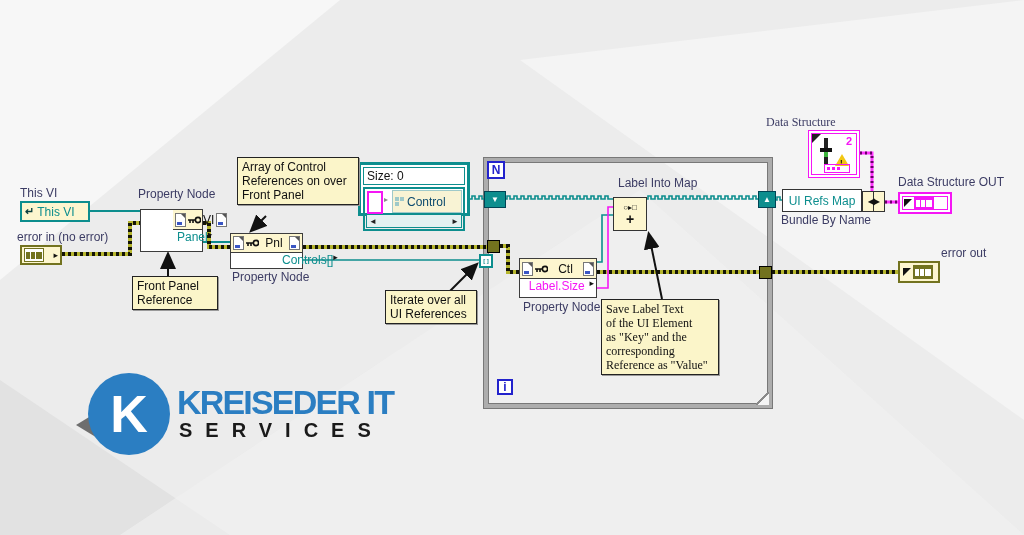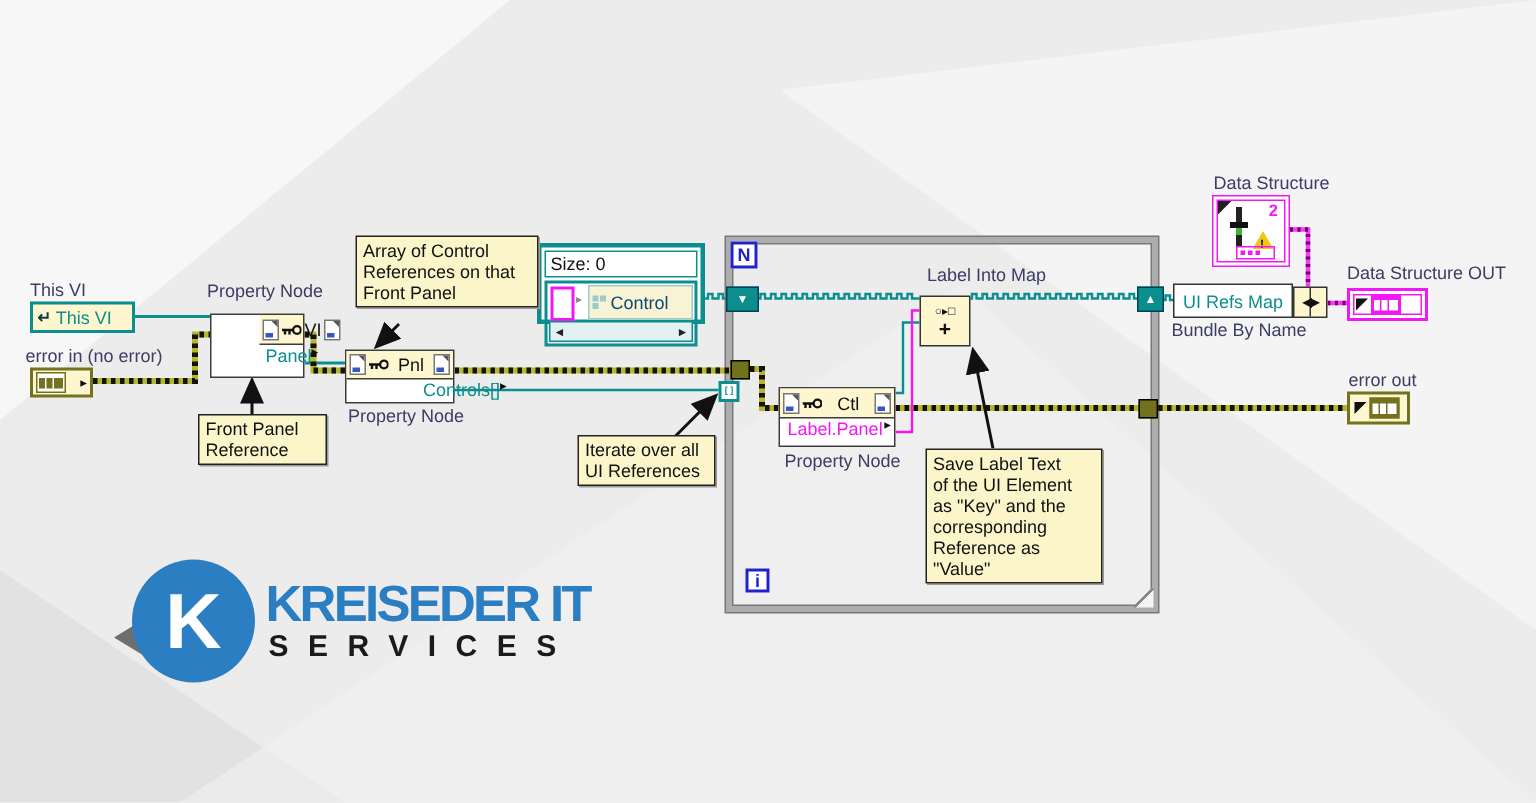--- a/index.html
+++ b/index.html
@@ -121,21 +121,21 @@
     </div>
     <div class="item">
       <span class="txt" style="color:var(--teal);">Panel</span>
       <span class="rowarr">▸</span>
     </div>
   </div>
   <div class="comment" style="left:132px;top:276px;width:76px;">Front Panel
 Reference</div>
 
   <div class="comment" style="left:237px;top:157px;width:112px;">Array of Control
-References on that
+References on over
 Front Panel</div>
   <div class="node pnode" style="left:230px;top:233px;width:73px;height:36px;">
     <div class="hdr" style="height:18px;">
       <span class="page"></span>
       <svg class="keyicon" width="13" height="8">
           <circle cx="10" cy="4" r="2.6" fill="none" stroke="#111" stroke-width="1.6"></circle>
           <path d="M0 4 H8 M2 4 V7 M5 4 V7" stroke="#111" stroke-width="1.6" fill="none"></path>
         </svg>
       <span class="ttl">Pnl</span>
       <span class="page"></span>
@@ -182,40 +182,40 @@
     <div class="hdr">
       <span class="page"></span>
       <svg class="keyicon" width="13" height="8">
           <circle cx="10" cy="4" r="2.6" fill="none" stroke="#111" stroke-width="1.6"></circle>
           <path d="M0 4 H8 M2 4 V7 M5 4 V7" stroke="#111" stroke-width="1.6" fill="none"></path>
         </svg>
       <span class="ttl">Ctl</span>
       <span class="page"></span>
     </div>
     <div class="item" style="height:16px;">
-      <span class="txt" style="color:var(--magenta);">Label.Panel</span>
+      <span class="txt" style="color:var(--magenta);">Label.Size</span>
       <span class="rowarr">▸</span>
     </div>
   </div>
   <div class="lbl" style="left:523px;top:300px;">Property Node</div>
 
   <div class="lbl" style="left:618px;top:176px;">Label Into Map</div>
   <div class="node" style="left:613px;top:197px;width:34px;height:34px;background:var(--node-bg);border:1px solid #333;
               display:flex;flex-direction:column;align-items:center;justify-content:center;color:#111;">
     <span style="font-size:8px;line-height:9px;letter-spacing:0;">○▸□</span>
     <span style="font:bold 14px 'Liberation Sans',sans-serif;line-height:14px;">+</span>
   </div>
 
-  <div class="comment" style="left:617px;top:299px;width:108px;">Save Label Text
+  <div class="comment" style="left:601px;top:299px;width:108px;font-family:Liberation Serif, serif;">Save Label Text
 of the UI Element
 as "Key" and the
 corresponding
 Reference as "Value"</div>
 
-  <div class="lbl" style="left:809px;top:115px;">Data Structure</div>
+  <div class="lbl" style="left:766px;top:115px;font-family:Liberation Serif, serif;">Data Structure</div>
   <div class="node" style="left:808px;top:130px;width:52px;height:48px;border:4px double var(--magenta);background:#fff;">
     <span style="position:absolute;left:0;top:0;width:0;height:0;border-top:9px solid #222;border-right:9px solid transparent;"></span>
     <span style="position:absolute;right:4px;top:1px;color:var(--magenta);font:bold 11px 'Liberation Sans',sans-serif;">2</span>
     <span style="position:absolute;left:12px;top:4px;width:4px;height:26px;background:linear-gradient(#222 0 11px,#3db53d 11px 19px,#222 19px);"></span>
     <span style="position:absolute;left:8px;top:14px;width:12px;height:4px;background:#111;"></span>
     <span style="position:absolute;left:23px;top:20px;width:0;height:0;border-left:7px solid transparent;border-right:7px solid transparent;border-bottom:12px solid #f2c713;"></span>
     <span style="position:absolute;left:28px;top:24px;font:bold 8px 'Liberation Sans',sans-serif;color:#111;">!</span>
     <span style="position:absolute;left:12px;bottom:1px;width:20px;height:7px;border:1px solid var(--magenta);display:flex;gap:2px;align-items:center;padding:0 2px;">
       <i style="width:3px;height:3px;background:var(--magenta);"></i>
         <i style="width:3px;height:3px;background:var(--magenta);"></i>
@@ -237,21 +237,21 @@
   <div class="node boxterm" style="left:898px;top:192px;width:54px;height:22px;border:2px solid var(--magenta);background:#fff;
               box-shadow:inset 0 0 0 2px #fff,inset 0 0 0 3px var(--magenta);padding:0 4px;gap:2px;">
     <span class="fold"></span>
     <span class="clusterglyph" style="color:var(--magenta);background:var(--magenta);">
         <i style="background:#fff;"></i>
         <i style="background:#fff;"></i>
         <i style="background:#fff;width:6px;"></i>
       </span>
   </div>
 
-  <div class="lbl" style="left:899px;top:246px;">error out</div>
+  <div class="lbl" style="left:941px;top:246px;">error out</div>
   <div class="node boxterm" style="left:898px;top:261px;width:42px;height:22px;border:2px solid var(--olive);padding:0 3px;gap:2px;">
     <span class="fold"></span>
     <span class="clusterglyph" style="color:var(--olive);background:var(--olive);">
         <i style="background:#fff;"></i>
         <i style="background:#fff;"></i>
         <i style="background:#fff;width:6px;"></i>
       </span>
   </div>
 
   <svg id="logo" viewBox="0 0 1024 535">

